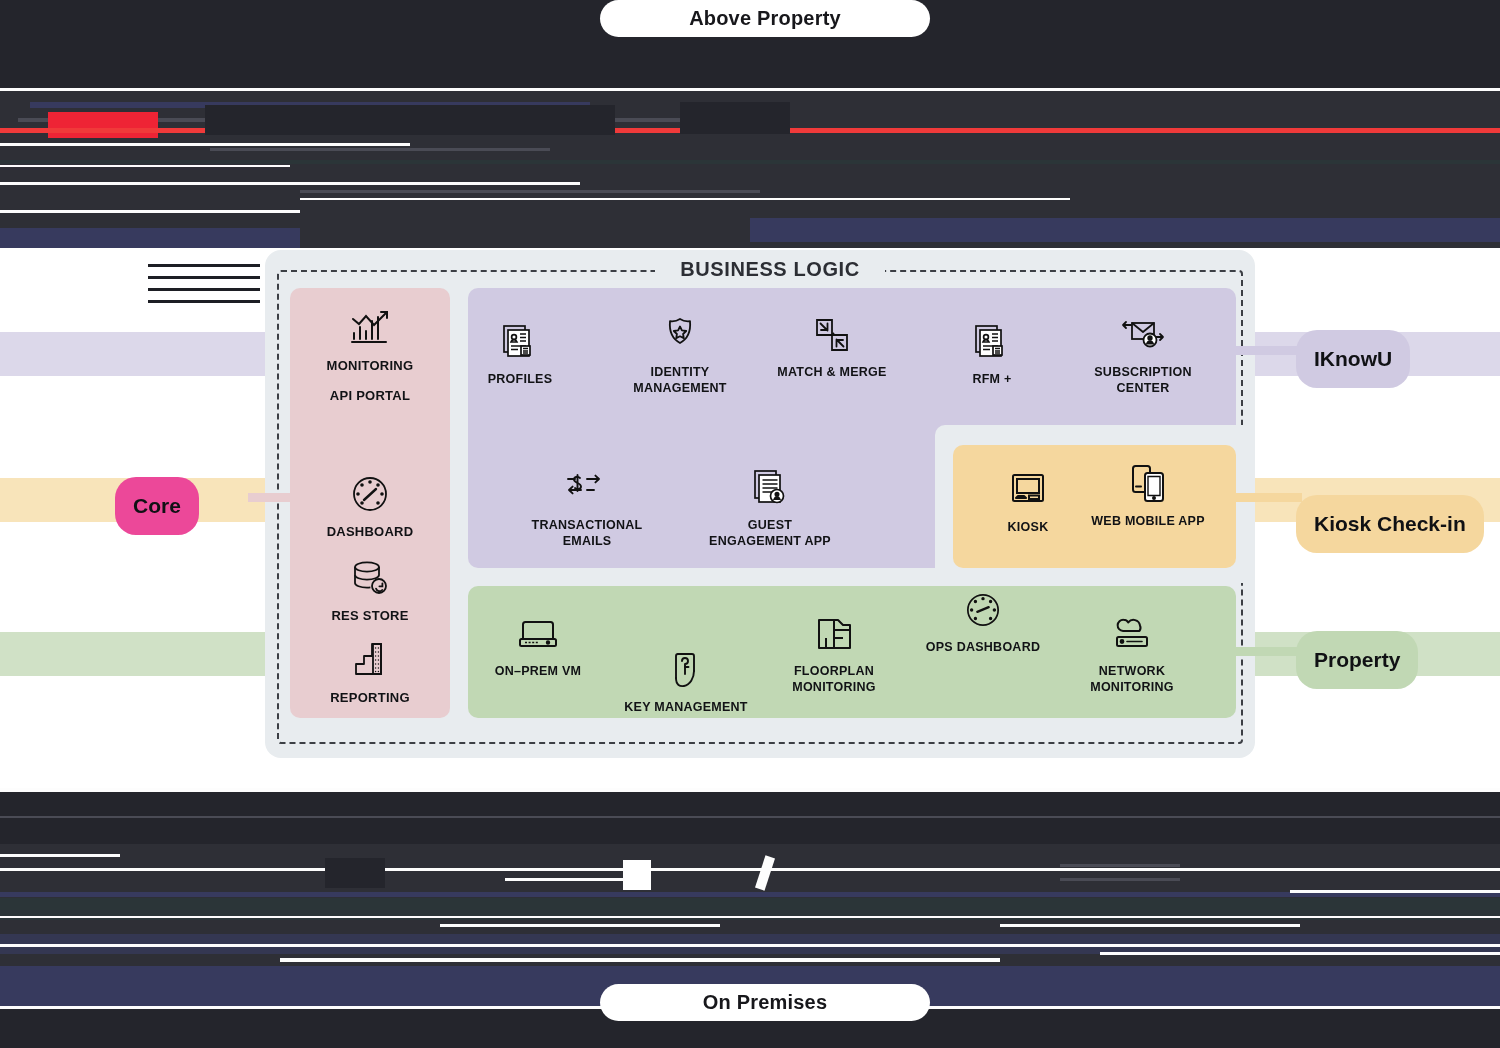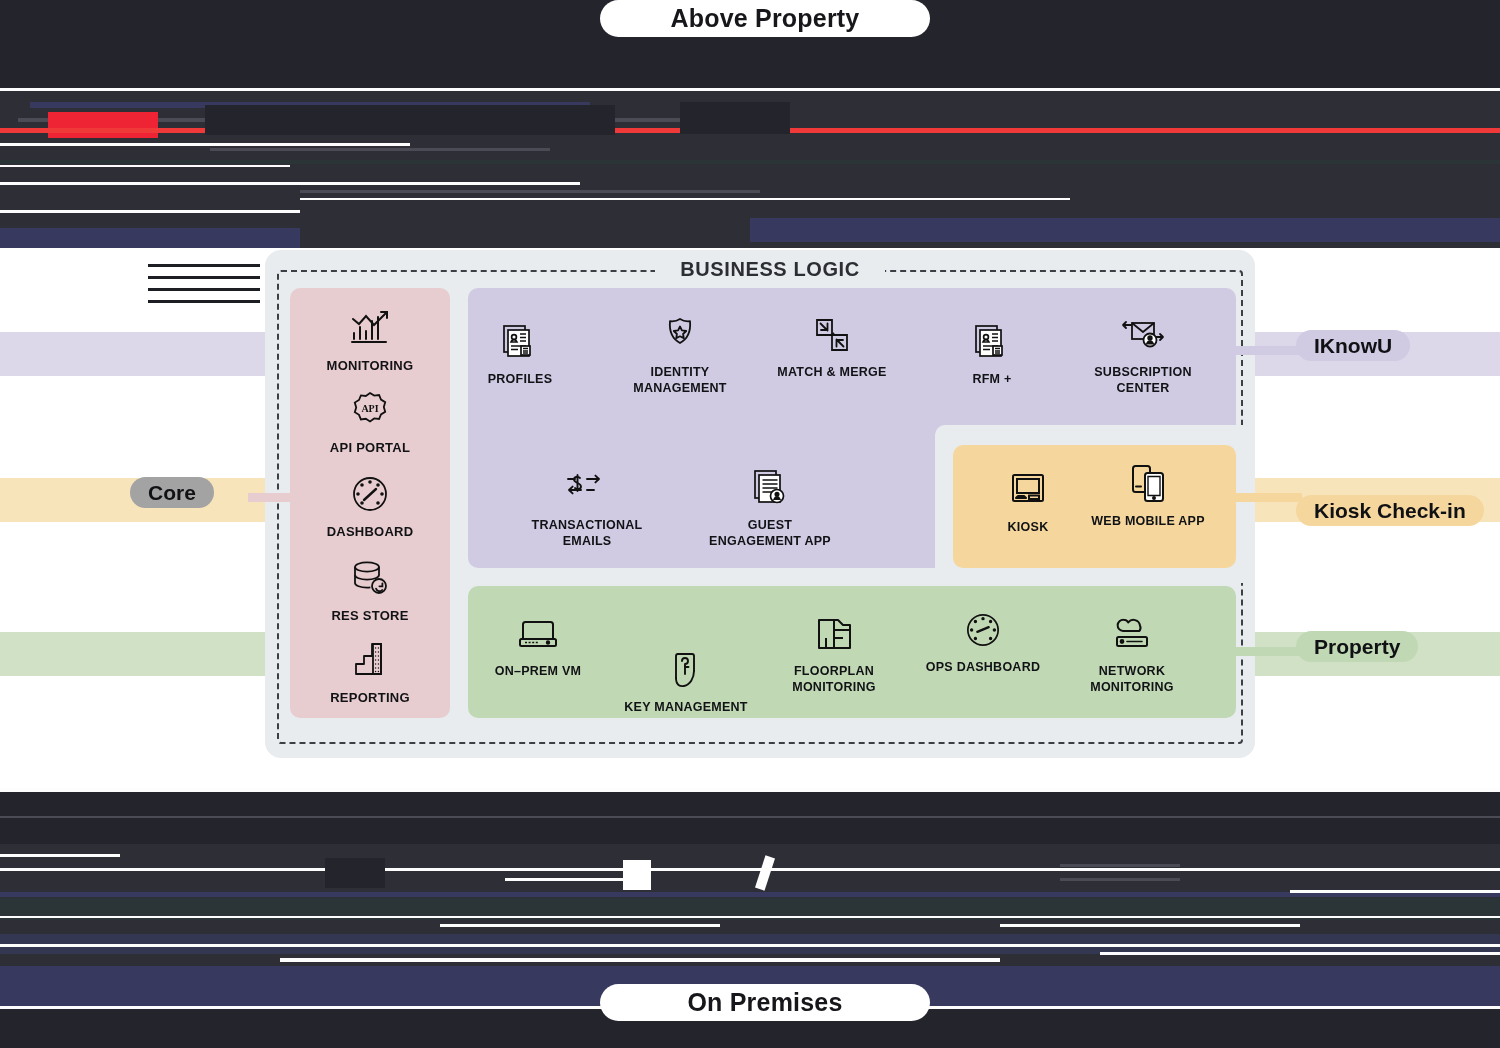--- a/index.html
+++ b/index.html
@@ -45,21 +45,21 @@
   .pill-top, .pill-bottom {
     position: absolute;
     left: 600px;
     width: 330px;
     height: 37px;
     background: #ffffff;
     border-radius: 19px;
     display: flex;
     align-items: center;
     justify-content: center;
-    font-size: 25px;
+    font-size: 20px;
     font-weight: bold;
     color: #17171b;
     letter-spacing: .2px;
     z-index: 30;
   }
   .pill-top    { top: 0px; }
   .pill-bottom { top: 984px; }
 
   
   .main-panel {
@@ -132,32 +132,32 @@
     line-height: 1.25;
     color: #111215;
     letter-spacing: .25px;
   }
   .tile-core { width: 150px; }
   .tile-core .lbl { font-size: 13px; }
 
   
   .side-pill {
     position: absolute;
-    height: 31px;
+    height: 58px;
     border-radius: 21px;
     display: flex;
     align-items: center;
     padding: 0 18px;
     font-size: 21px;
     font-weight: bold;
     color: #101114;
     z-index: 25;
     white-space: nowrap;
   }
-  .sp-core  { left: 130px; top: 477px; background: #a3a3a3; }
+  .sp-core  { left: 115px; top: 477px; background: #ec4899; }
   .sp-iknow { left: 1296px; top: 330px; background: #d0cae2; }
   .sp-kiosk { left: 1296px; top: 477px; background: #f5d79e; margin-top: 18px; }
   .sp-conn  { left: 1296px; top: 631px; background: #c1d8b4; }
 
   .connector { position: absolute; height: 9px; z-index: 24; }
   .cn-core  { left: 248px;  top: 493px; width: 52px;  background: #e8cdd0; }
   .cn-iknow { left: 1230px; top: 346px; width: 72px;  background: #d0cae2; }
   .cn-kiosk { left: 1230px; top: 493px; width: 72px;  background: #f5d79e; }
   .cn-conn  { left: 1230px; top: 647px; width: 72px;  background: #c1d8b4; }
 
@@ -219,26 +219,20 @@
       <path d="M4 30V24M10 30V18M16 30V22M22 30V12M28 30V8"></path>
       <path d="M3 10l6 5 7-8 8 9 13-13" stroke-width="2"></path>
       <path d="M31 3h6v6"></path>
       <path d="M2 33h34"></path>
     </svg>
   </div>
   <div class="lbl">MONITORING</div>
 </div>
 
 <div class="tile tile-core" style="left:295px;top:388px;">
-  <div class="ic">
-    <svg width="40" height="40" viewBox="0 0 40 40" fill="none" stroke="#111" stroke-width="1.8">
-      <path d="M20 3l4.2 2.6 4.9-.6 1.9 4.6 4.2 2.6-1.4 4.8 1.4 4.8-4.2 2.6-1.9 4.6-4.9-.6L20 31.4l-4.2-2.6-4.9.6-1.9-4.6L4.8 22.2 6.2 17.4 4.8 12.6l4.2-2.6 1.9-4.6 4.9.6z"></path>
-      <text x="20" y="22" font-size="10" font-family="Liberation Serif, serif" fill="#111" stroke="none" text-anchor="middle" font-weight="bold">API</text>
-    </svg>
-  </div>
   <div class="lbl">API PORTAL</div>
 </div>
 
 <div class="tile tile-core" style="left:295px;top:472px;">
   <div class="ic">
     <svg width="38" height="38" viewBox="0 0 38 38" fill="none" stroke="#111" stroke-width="1.8">
       <circle cx="19" cy="19" r="16"></circle>
       <path d="M13 25l12-11" stroke-width="2.4" stroke-linecap="round"></path>
       <circle cx="19" cy="7" r=".9" fill="#111"></circle>
         <circle cx="27" cy="10" r=".9" fill="#111"></circle>
@@ -447,21 +441,21 @@
   <div class="ic">
     <svg width="36" height="34" viewBox="0 0 36 34" fill="none" stroke="#111" stroke-width="2" stroke-linejoin="round">
       <path d="M3 3h19l5 5h7v23H3z"></path>
       <path d="M18 3v10h16" fill="none"></path>
       <path d="M18 13v18M18 21h9M10 21v10"></path>
     </svg>
   </div>
   <div class="lbl">FLOORPLAN MONITORING</div>
 </div>
 
-<div class="tile" style="left:913px;top:608px;">
+<div class="tile" style="left:913px;top:588px;">
   <div class="ic">
     <svg width="36" height="36" viewBox="0 0 38 38" fill="none" stroke="#111" stroke-width="1.8">
       <circle cx="19" cy="19" r="16"></circle>
       <path d="M13 21l12-5" stroke-width="2.4" stroke-linecap="round"></path>
       <circle cx="19" cy="7" r=".9" fill="#111"></circle>
         <circle cx="27" cy="10" r=".9" fill="#111"></circle>
       <circle cx="31" cy="19" r=".9" fill="#111"></circle>
         <circle cx="27" cy="28" r=".9" fill="#111"></circle>
       <circle cx="11" cy="10" r=".9" fill="#111"></circle>
         <circle cx="7" cy="19" r=".9" fill="#111"></circle>

